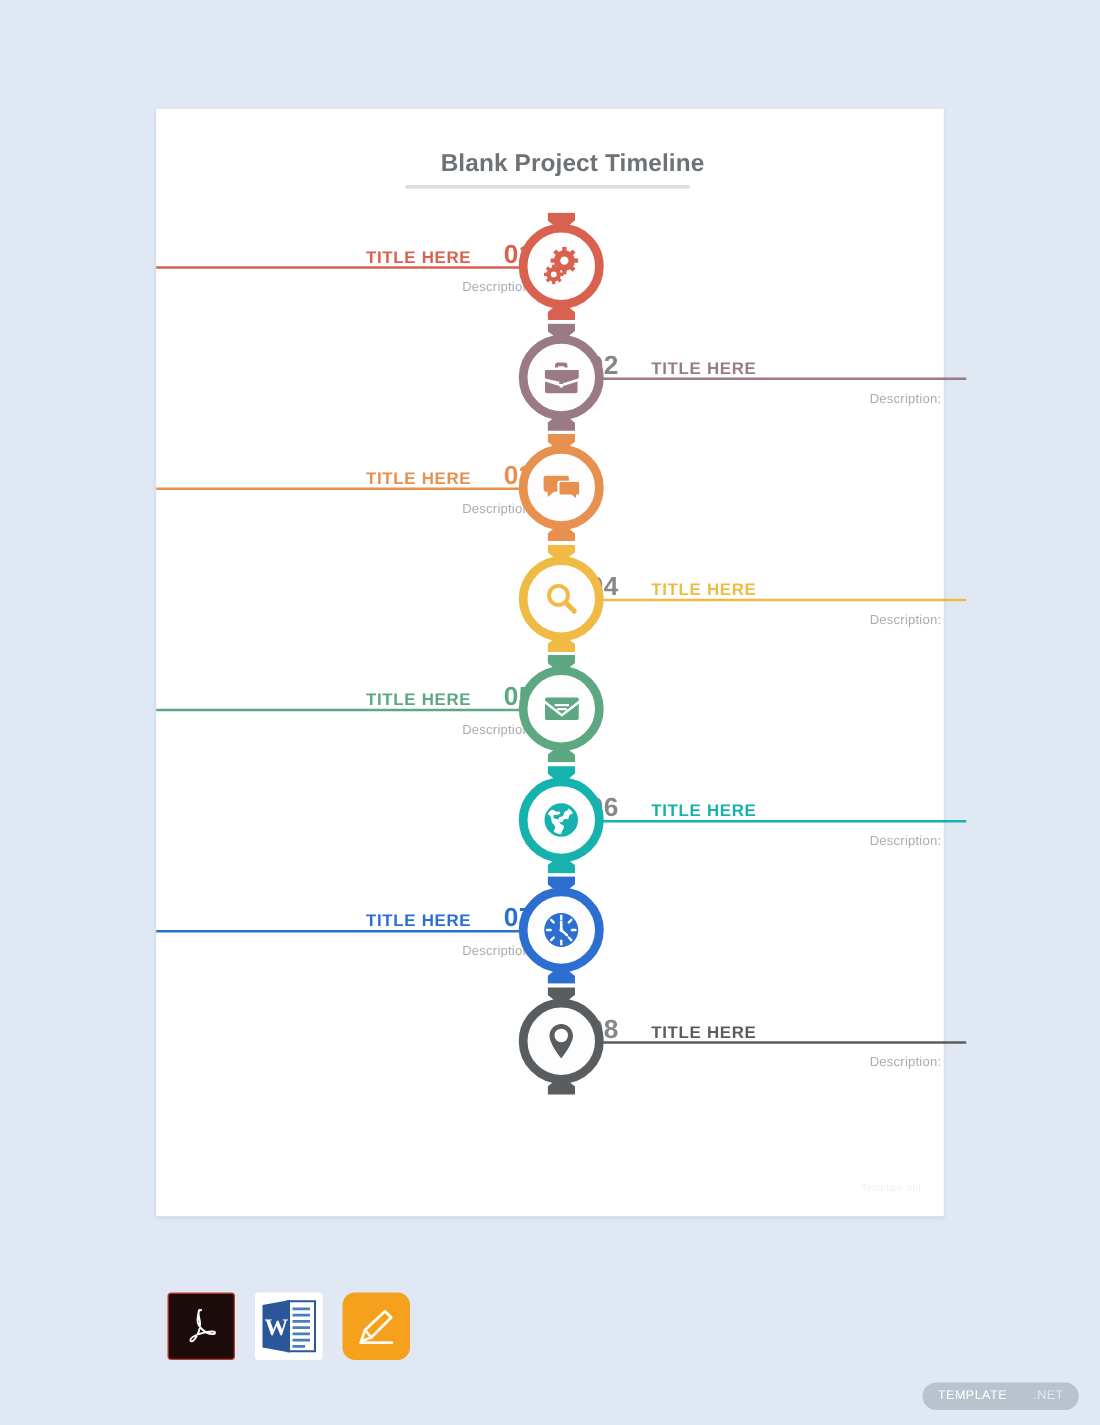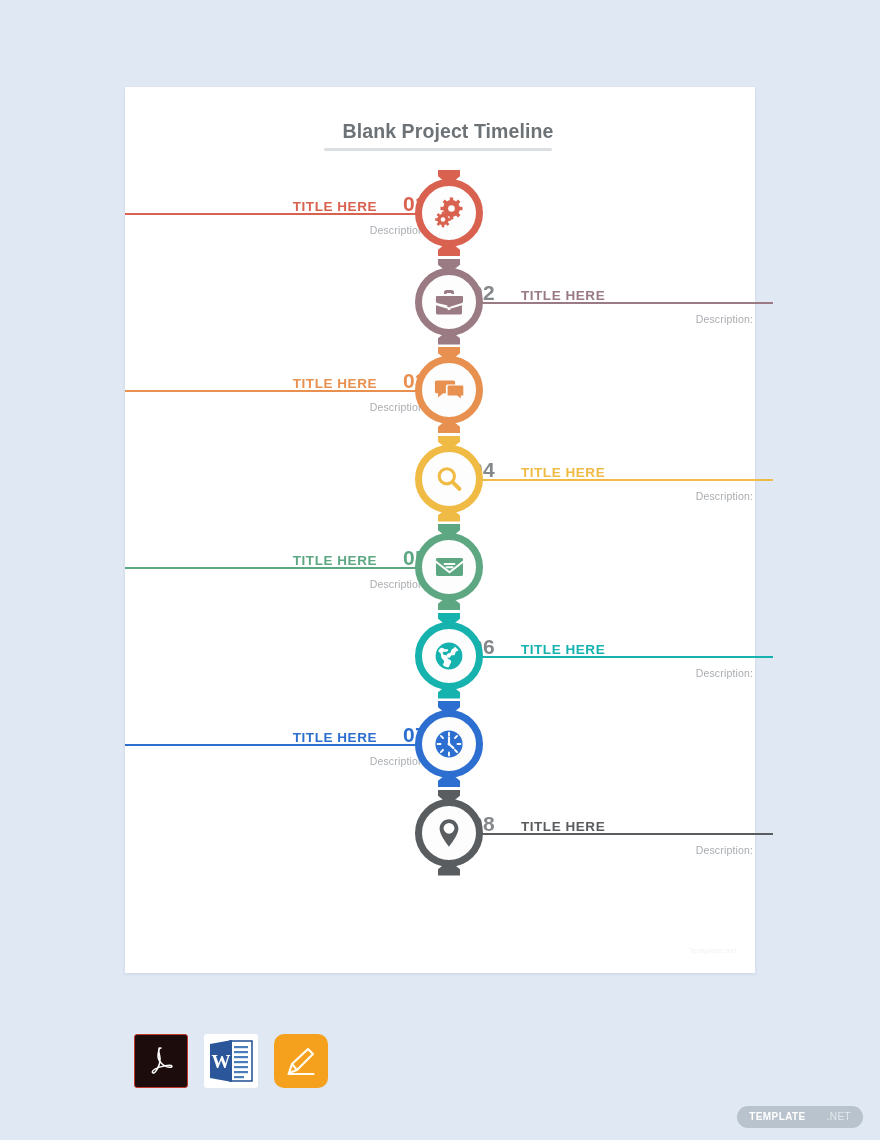--- a/index.html
+++ b/index.html
@@ -17,21 +17,21 @@
     position: absolute;
     left: 125px; top: 87px;
     width: 630px; height: 886px;
     background: #ffffff;
     box-shadow: 0 1px 3px rgba(60,80,110,.13);
   }
 
   
   .doc-title {
     position: absolute;
-    left: 8px; top: 33px;
+    left: 18px; top: 33px;
     width: 630px;
     text-align: center;
     font-size: 19.5px;
     font-weight: bold;
     color: #6d7276;
     letter-spacing: .1px;
   }
   .title-rule {
     position: absolute;
     left: 199px; top: 61px;
@@ -167,21 +167,21 @@
   .brand {
     position: absolute;
     right: 17px; bottom: 12px;
     background: #b9c3cd;
     border-radius: 11px;
     padding: 5px 12px 6px;
     font-size: 10px;
     letter-spacing: .4px;
     white-space: nowrap;
   }
-  .brand .b1 { color: #ffffff; font-weight: bold; text-align: center; }
+  .brand .b1 { color: #ffffff; font-weight: normal; text-align: center; }
   .brand .b2 { color: #e3e9ee; font-weight: normal; margin-left: 21px; }
 </style>
 </head>
 <body>
 
 <div id="root">
 
   <div class="page">
 
     <div class="doc-title">Blank Project Timeline</div>

